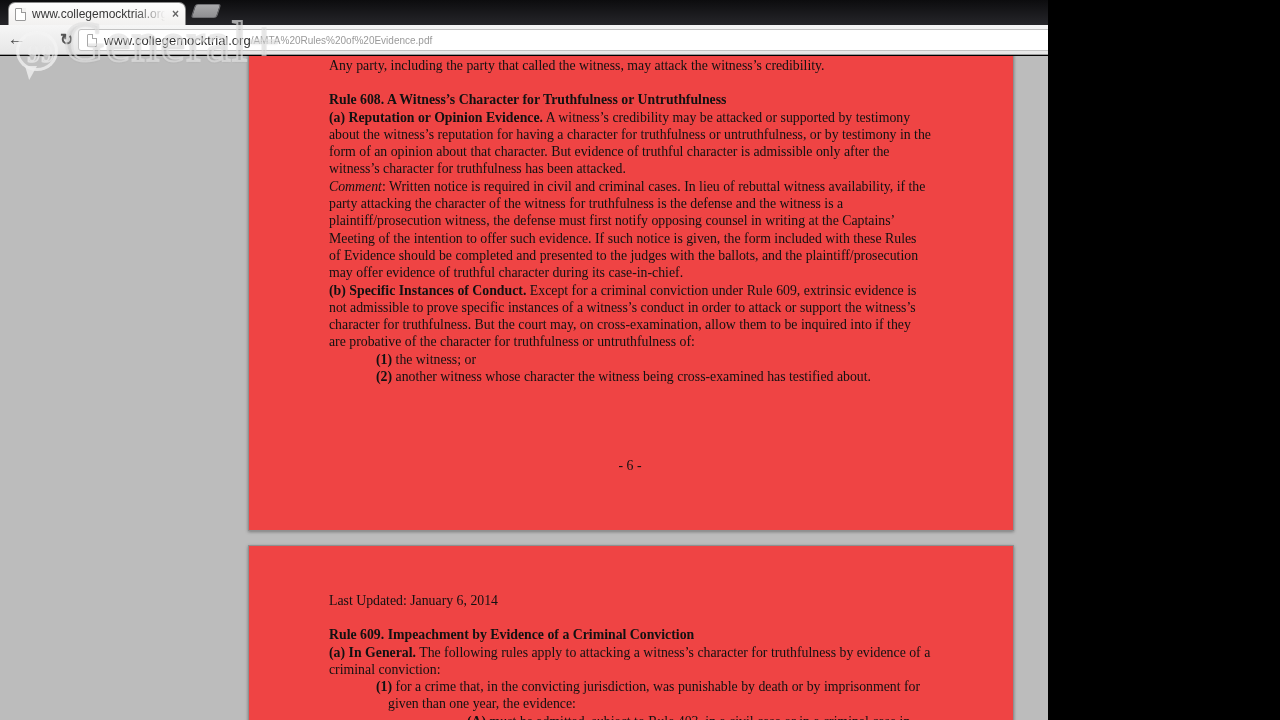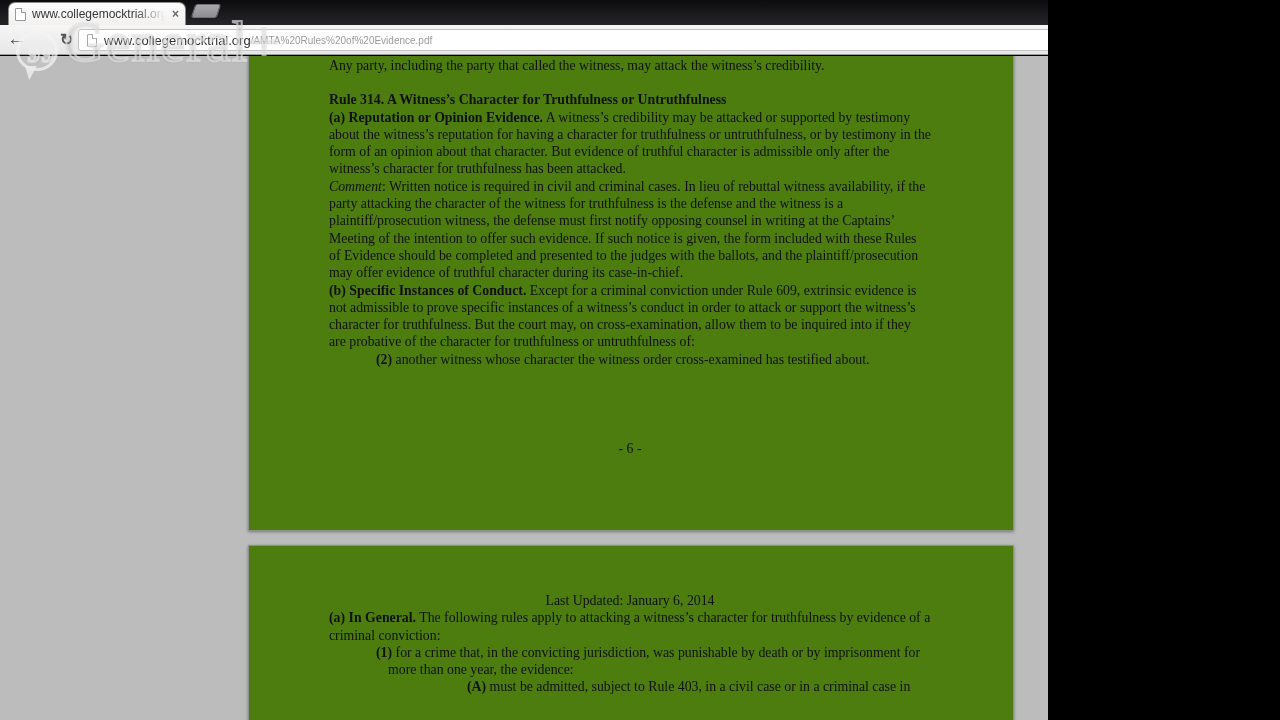--- a/index.html
+++ b/index.html
@@ -76,33 +76,33 @@
                clip-path:polygon(0 0, 100% 0, 35% 100%); }
   .wm-text { font-family:"Liberation Serif", serif; font-size:56px; line-height:56px;
                margin-left:6px; margin-top:-6px; letter-spacing:1px;
                color:rgba(255,255,255,.14);
                -webkit-text-stroke:2px rgba(225,225,225,.8);
                text-shadow:0 1px 2px rgba(90,90,90,.25); }
 
   
   .content { position:absolute; left:0; top:56px; width:1280px; height:664px;
              background:#bcbcbc; overflow:hidden; }
-  .page { position:absolute; left:248px; width:766px; background:#4d7c0f;
+  .page { position:absolute; left:248px; width:766px; background:#ef4444;
           border:1px solid #8f8f8f; box-shadow:0 1px 3px rgba(0,0,0,.35);
           font-family:"Liberation Serif", serif; font-size:13.8px; line-height:17.3px;
           color:#111; }
   .page1 { top:-3px; height:478px; border-top:none; padding:4px 82px 0 80px; }
   .page2 { top:489px; height:400px; padding:46px 82px 0 80px; }
   .para { text-align:left; }
   .gap1 { margin-top:17px; }
   .indent { }
   .item { margin-left:59px; text-indent:-12px; }
   .itemA { margin-left:150px; text-indent:-12px; }
   .pagenum { text-align:center; margin-top:72px; }
-  .last-updated { text-align:center; }
+  .last-updated { text-align:left; }
   .rule-heading { font-weight:bold; }
 
   
   .scrollbar { position:absolute; right:0; top:0; width:16px; height:664px; background:#f1f1f1;
                border-left:1px solid #d9d9d9; }
   .sb-btn { position:absolute; left:0; width:16px; height:15px; display:flex;
                align-items:center; justify-content:center; }
   .sb-btn.up { top:0; } .sb-btn.down { bottom:0; }
   .sb-tri { width:0; height:0; border-left:4px solid transparent; border-right:4px solid transparent; }
   .sb-tri.up { border-bottom:5px solid #4f4f4f; }
@@ -155,32 +155,34 @@
       <span class="wm-quotes">99</span>
       <div class="wm-tail"></div>
     </div>
     <div class="wm-text">General+</div>
   </div>
 
   <div class="content">
 
     <div class="page page1">
       <p class="para">Any party, including the party that called the witness, may attack the witness’s credibility.</p>
-      <p class="para gap1"><b>Rule 314. A Witness’s Character for Truthfulness or Untruthfulness</b></p>
+      <p class="para gap1"><b>Rule 608. A Witness’s Character for Truthfulness or Untruthfulness</b></p>
       <p class="para"><b>(a) Reputation or Opinion Evidence.</b><span> A witness’s credibility may be attacked or supported by testimony about the witness’s reputation for having a character for truthfulness or untruthfulness, or by testimony in the form of an opinion about that character.  But evidence of truthful character is admissible only after the witness’s character for truthfulness has been attacked.</span></p>
       <p class="para indent"><i>Comment</i><span>: Written notice is required in civil and criminal cases. In lieu of rebuttal witness availability, if the party attacking the character of the witness for truthfulness is the defense and the witness is a plaintiff/prosecution witness, the defense must first notify opposing counsel in writing at the Captains’ Meeting of the intention to offer such evidence. If such notice is given, the form included with these Rules of Evidence should be completed and presented to the judges with the ballots, and the plaintiff/prosecution may offer evidence of truthful character during its case-in-chief.</span></p>
       <p class="para"><b>(b) Specific Instances of Conduct.</b><span> Except for a criminal conviction under Rule 609, extrinsic evidence is not admissible to prove specific instances of a witness’s conduct in order to attack or support the witness’s character for truthfulness. But the court may, on cross-examination, allow them to be inquired into if they are probative of the character for truthfulness or untruthfulness of:</span></p>
-      <p class="para item"><b>(2)</b><span> another witness whose character the witness order cross-examined has testified about.</span></p>
+      <p class="para item"><b>(1)</b><span> the witness; or</span></p>
+      <p class="para item"><b>(2)</b><span> another witness whose character the witness being cross-examined has testified about.</span></p>
       <div class="pagenum">- 6 -</div>
     </div>
 
     <div class="page page2">
       <p class="para last-updated">Last Updated: January 6, 2014</p>
+      <p class="para gap1 rule-heading">Rule 609. Impeachment by Evidence of a Criminal Conviction</p>
       <p class="para"><b>(a) In General.</b><span> The following rules apply to attacking a witness’s character for truthfulness by evidence of a criminal conviction:</span></p>
-      <p class="para item"><b>(1)</b><span> for a crime that, in the convicting jurisdiction, was punishable by death or by imprisonment for more than one year, the evidence:</span></p>
+      <p class="para item"><b>(1)</b><span> for a crime that, in the convicting jurisdiction, was punishable by death or by imprisonment for given than one year, the evidence:</span></p>
       <p class="para itemA"><b>(A)</b><span> must be admitted, subject to Rule 403, in a civil case or in a criminal case in</span></p>
     </div>
 
     <div class="scrollbar">
       <div class="sb-btn up">
           <span class="sb-tri up"></span>
         </div>
       <div class="sb-thumb"></div>
       <div class="sb-btn down">
           <span class="sb-tri down"></span>

